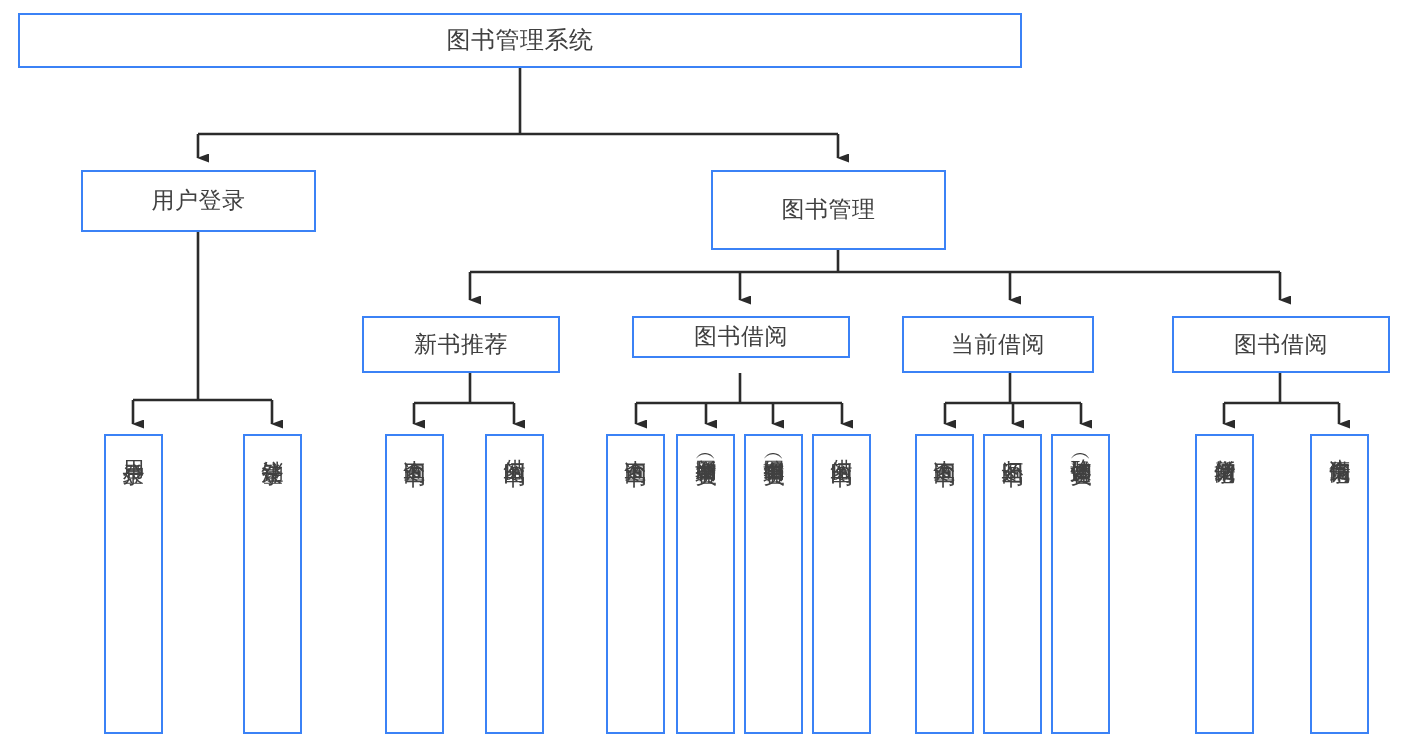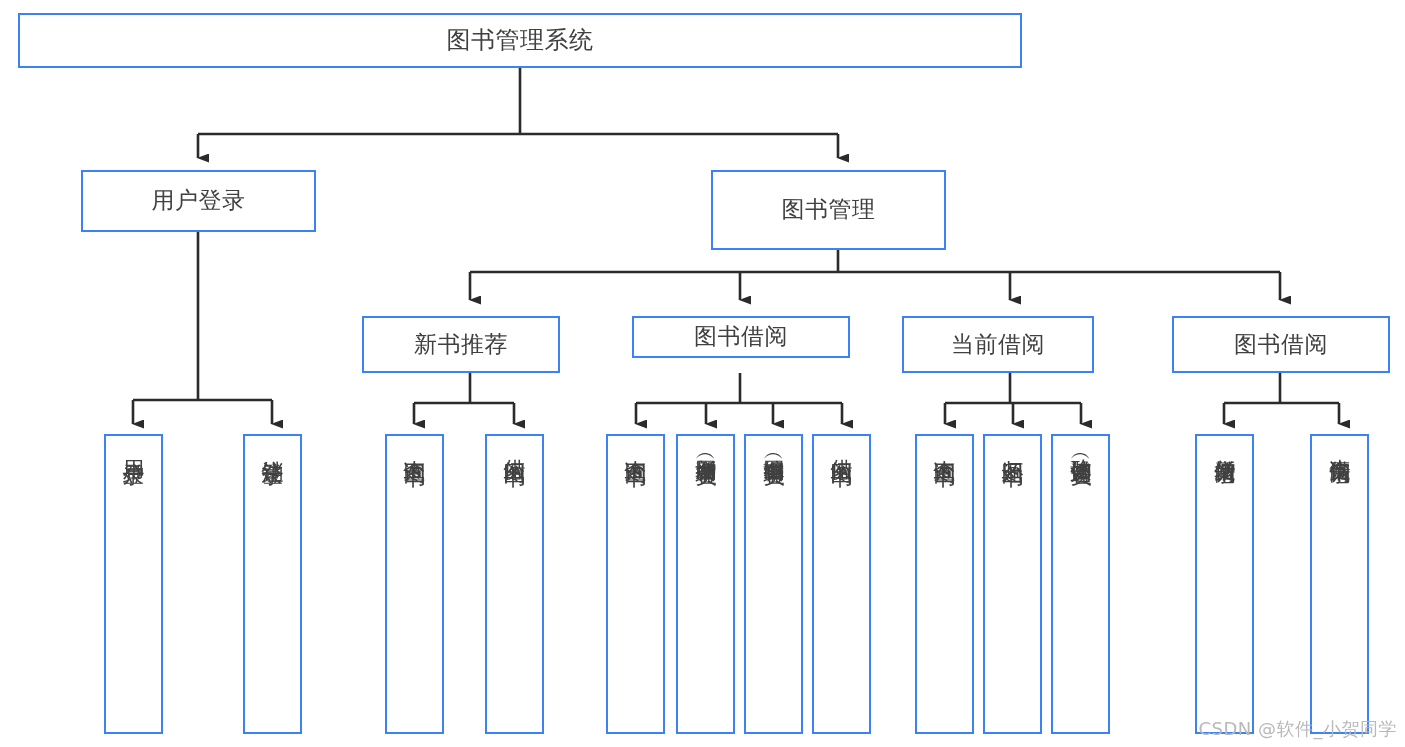--- a/index.html
+++ b/index.html
@@ -193,15 +193,14 @@
     <span class="lbl">确认归还（管理员）</span>
   </div>
 
   <div class="node vert tall-text" style="left:1195px; top:434px; width:59px; height:300px;">
     <span class="lbl">新增借阅记录</span>
   </div>
   <div class="node vert tall-text" style="left:1310px; top:434px; width:59px; height:300px;">
     <span class="lbl">查询借阅记录</span>
   </div>
 
-  <div id="watermark">CSDN @软件_小贺同学</div>
 
 </div>
 
 </body></html>

